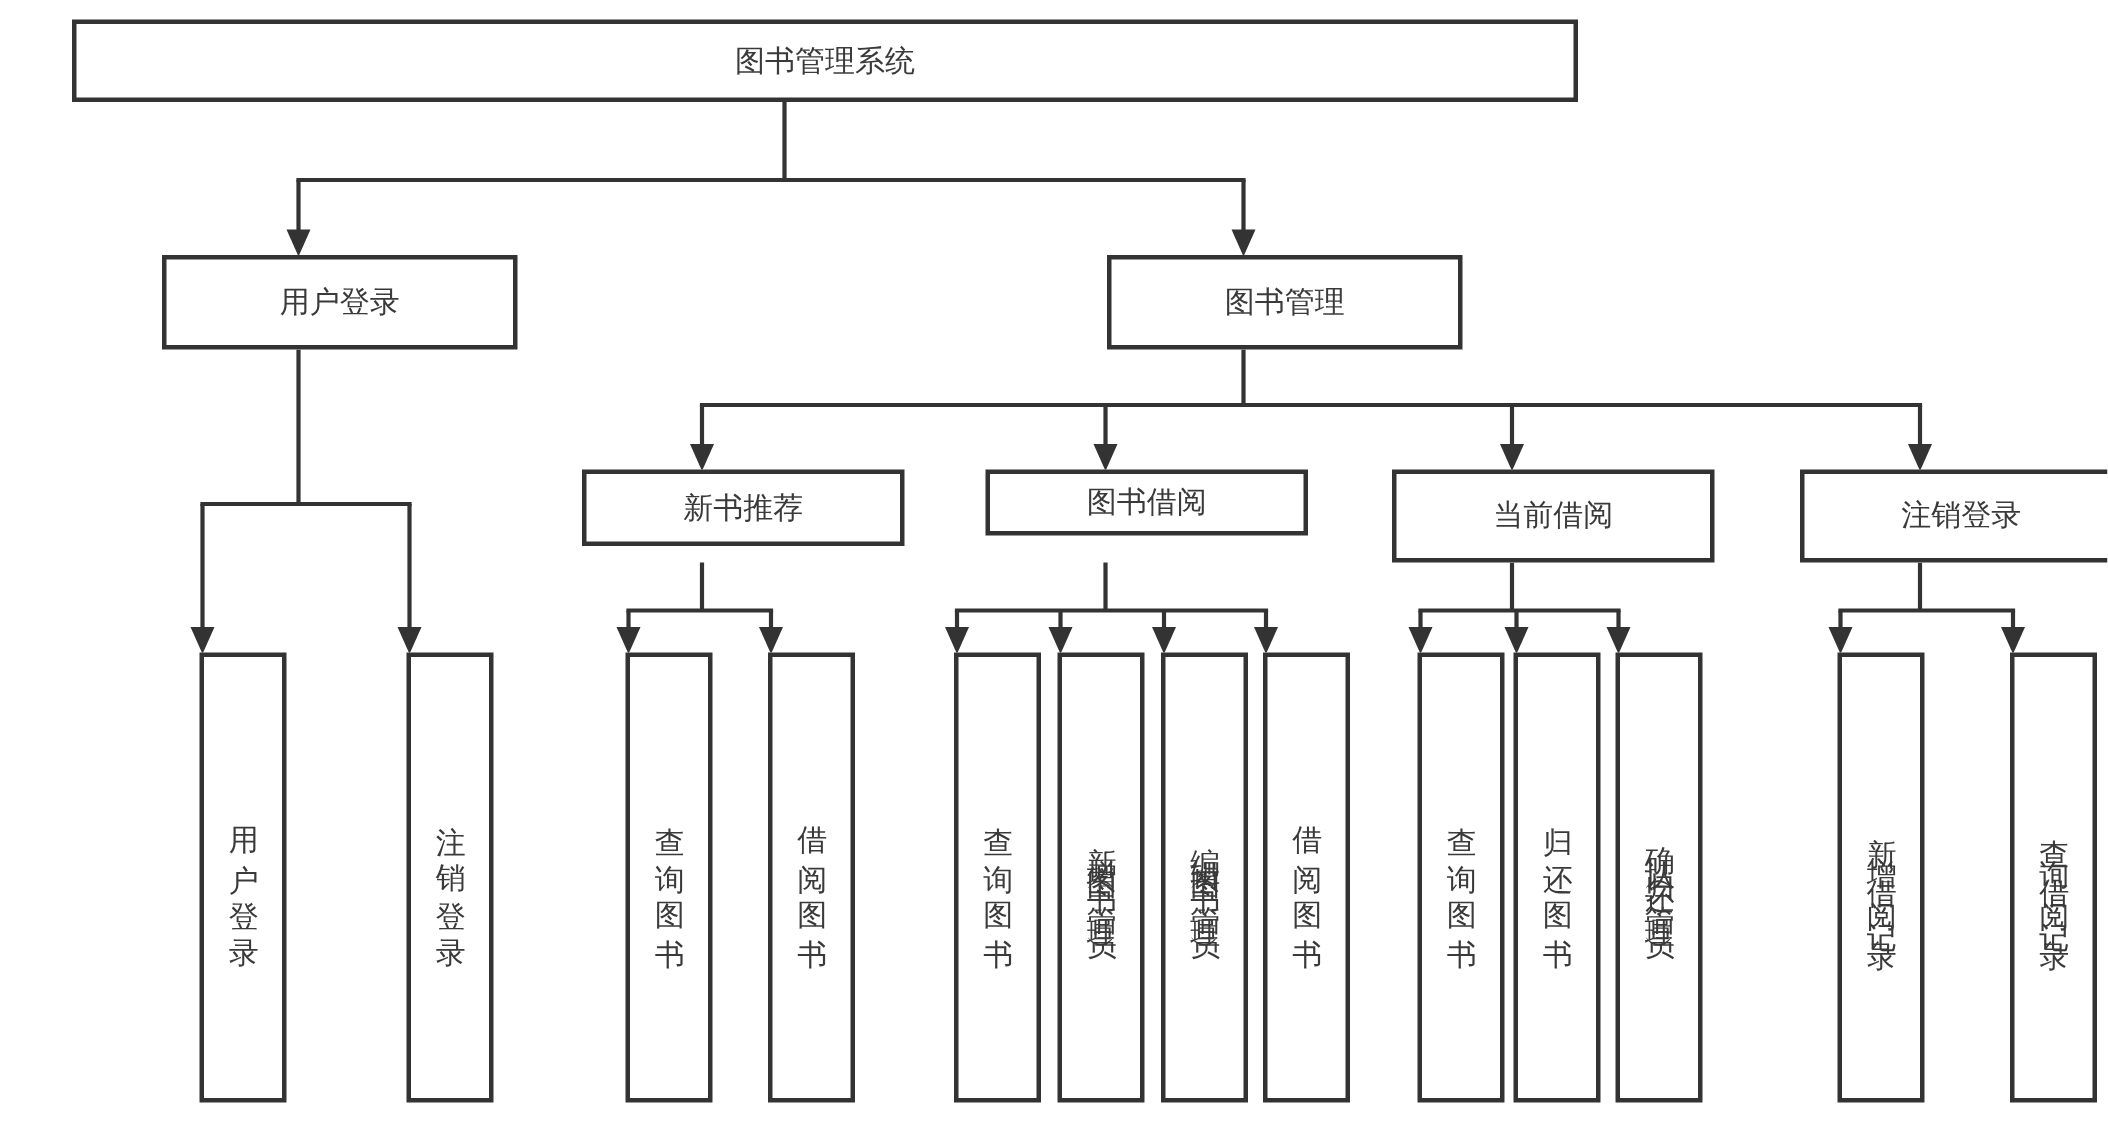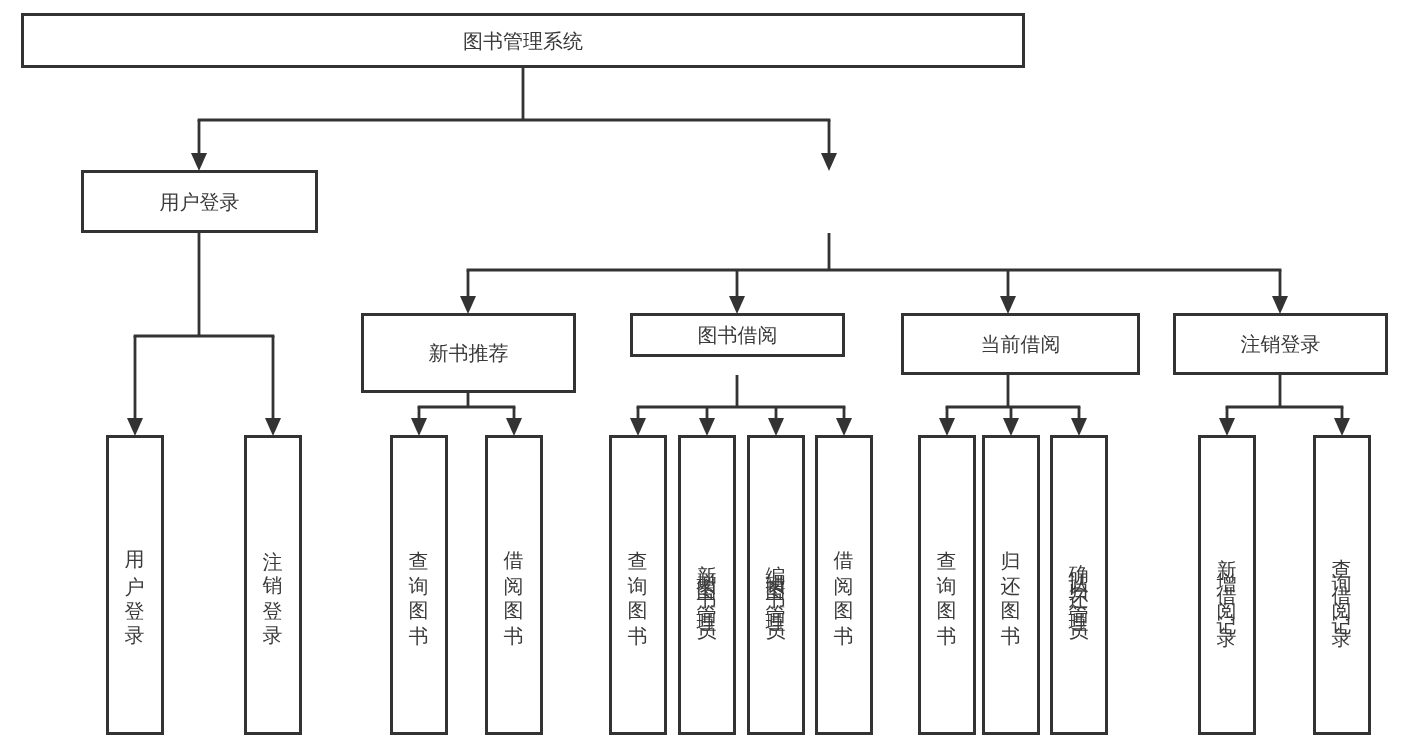--- a/index.html
+++ b/index.html
@@ -28,20 +28,21 @@
     position: absolute;
     background: #ffffff;
     border: 3px solid #333333;
     display: flex;
     align-items: center;
     justify-content: center;
     color: #3a3a3a;
     font-size: 20px;
     line-height: 1;
     z-index: 1;
+    margin-left: 27px;
   }
   .node.vert span {
     writing-mode: vertical-rl;
     text-orientation: mixed;
     line-height: 1;
     white-space: nowrap;
   }
   .ls-wide span  { letter-spacing: 25px; }
   .ls-mid  span  { letter-spacing: 14px; }
   .ls-tight span { letter-spacing: 8px; }
@@ -116,35 +117,38 @@
       <polygon points="1334,418 1350,418 1342,436" fill="#333333"></polygon>
     </svg>
 
   <div class="node" style="left:21px; top:13px; width:1004px; height:55px">
     <span>图书管理系统</span>
   </div>
 
   <div class="node" style="left:81px; top:170px; width:237px; height:63px">
     <span>用户登录</span>
   </div>
+  <div class="node" style="left:711px; top:170px; width:237px; height:63px">
+    <span>图书管理</span>
+  </div>
 
   <div class="node vert ls-wide" style="left:106px; top:435px; width:58px; height:300px">
     <span>用户登录</span>
   </div>
   <div class="node vert ls-wide" style="left:244px; top:435px; width:58px; height:300px">
     <span>注销登录</span>
   </div>
 
-  <div class="node" style="left:361px; top:313px; width:215px; height:80px">
+  <div class="node" style="left:361px; top:313px; width:215px; height:51px">
     <span>新书推荐</span>
   </div>
   <div class="node" style="left:630px; top:313px; width:215px; height:44px">
     <span>图书借阅</span>
   </div>
-  <div class="node" style="left:901px; top:313px; width:239px; height:62px">
+  <div class="node" style="left:901px; top:313px; width:215px; height:62px">
     <span>当前借阅</span>
   </div>
   <div class="node" style="left:1173px; top:313px; width:215px; height:62px">
     <span>注销登录</span>
   </div>
 
   <div class="node vert ls-wide" style="left:390px; top:435px; width:58px; height:300px">
     <span>查询图书</span>
   </div>
   <div class="node vert ls-wide" style="left:485px; top:435px; width:58px; height:300px">

